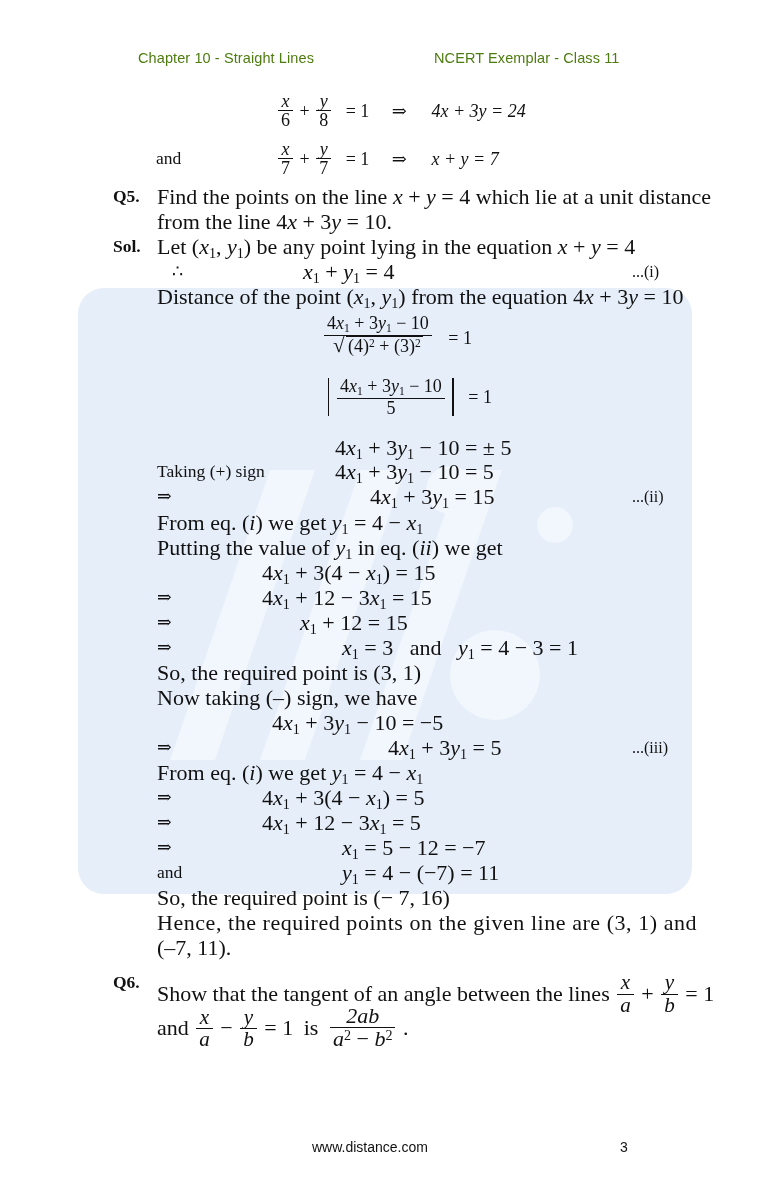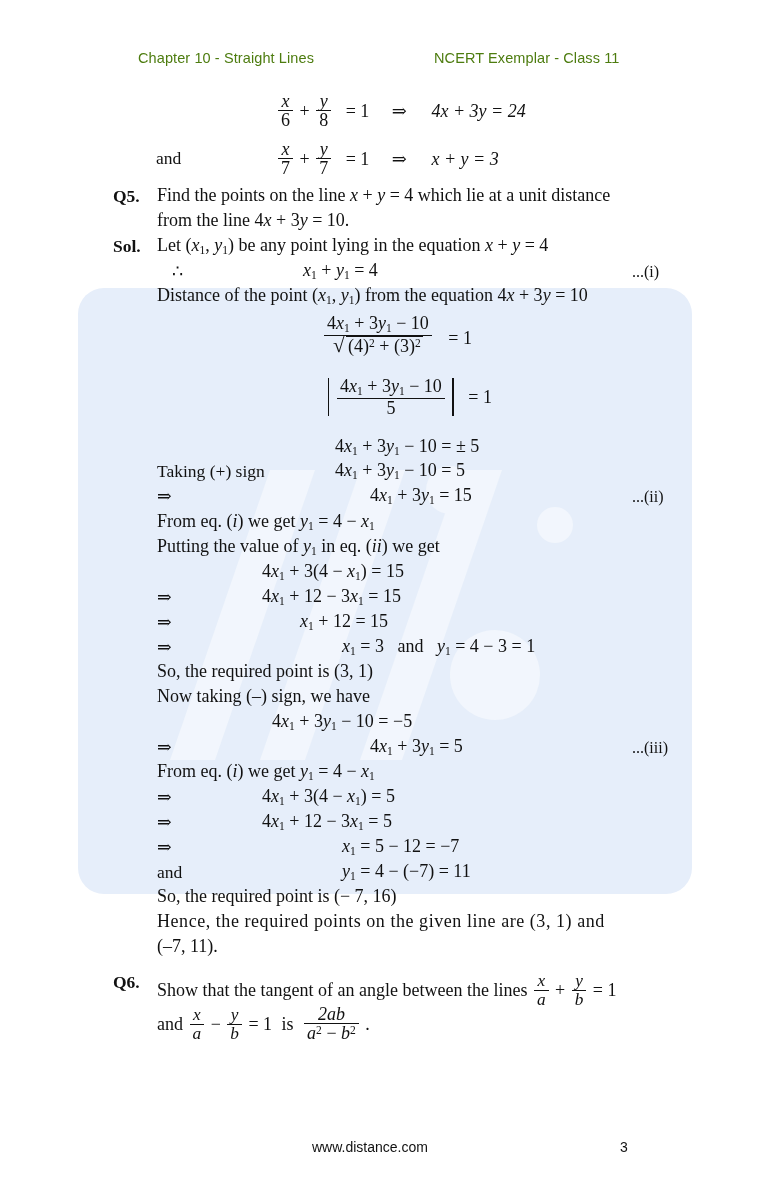--- a/index.html
+++ b/index.html
@@ -81,21 +81,21 @@
   .content {
     position: absolute;
     left: 0;
     top: 0;
     width: 768px;
     z-index: 2;
   }
   .line {
     position: absolute;
     white-space: nowrap;
-    font-size: 18px;
+    font-size: 22px;
     line-height: 1;
   }
   .lbl {            
     position: absolute;
     white-space: nowrap;
     font-size: 17.5px;
   }
   .qlabel { font-weight: bold; }
   .eqnum {
     position: absolute;
@@ -208,21 +208,21 @@
         <span class="num it">x</span>
         <span class="den">7</span>
       </span>
       <span>+</span>
       <span class="frac">
         <span class="num it">y</span>
         <span class="den">7</span>
       </span>
       <span style="margin-left:8px;">= 1</span>
       <span style="margin-left:18px;">⇒</span>
-      <span style="margin-left:20px;" class="it">x + y = 3</span>
+      <span style="margin-left:20px;" class="it">x + y = 7</span>
     </div>
 
     <div class="lbl qlabel" style="left:113px; top:186px;">Q5.</div>
     <div class="line" style="left:157px; top:186px;">
       Find the points on the line <i>x</i> + <i>y</i> = 4 which lie at a unit distance
     </div>
     <div class="line" style="left:157px; top:211px;">
       from the line 4<i>x</i> + 3<i>y</i> = 10.
     </div>
 
@@ -307,21 +307,21 @@
     <div class="line" style="left:157px; top:662px;">So, the required point is (3, 1)</div>
     <div class="line" style="left:157px; top:687px;">
       Now taking (–) sign, we have
     </div>
 
     <div class="line" style="left:272px; top:712px;">
       4<i>x</i><sub>1</sub> + 3<i>y</i><sub>1</sub> − 10 = −5
     </div>
 
     <div class="lbl" style="left:157px; top:737px;">⇒</div>
-    <div class="line" style="left:370px; top:737px;text-align:right;">
+    <div class="line" style="left:388px; top:737px;text-align:right;">
       4<i>x</i><sub>1</sub> + 3<i>y</i><sub>1</sub> = 5
     </div>
     <div class="eqnum" style="left:632px; top:739px;">...(iii)</div>
 
     <div class="line" style="left:157px; top:762px;">
       From eq. (<i>i</i>) we get <i>y</i><sub>1</sub> = 4 − <i>x</i><sub>1</sub>
     </div>
 
     <div class="lbl" style="left:157px; top:787px;">⇒</div>
     <div class="line" style="left:262px; top:787px;">

